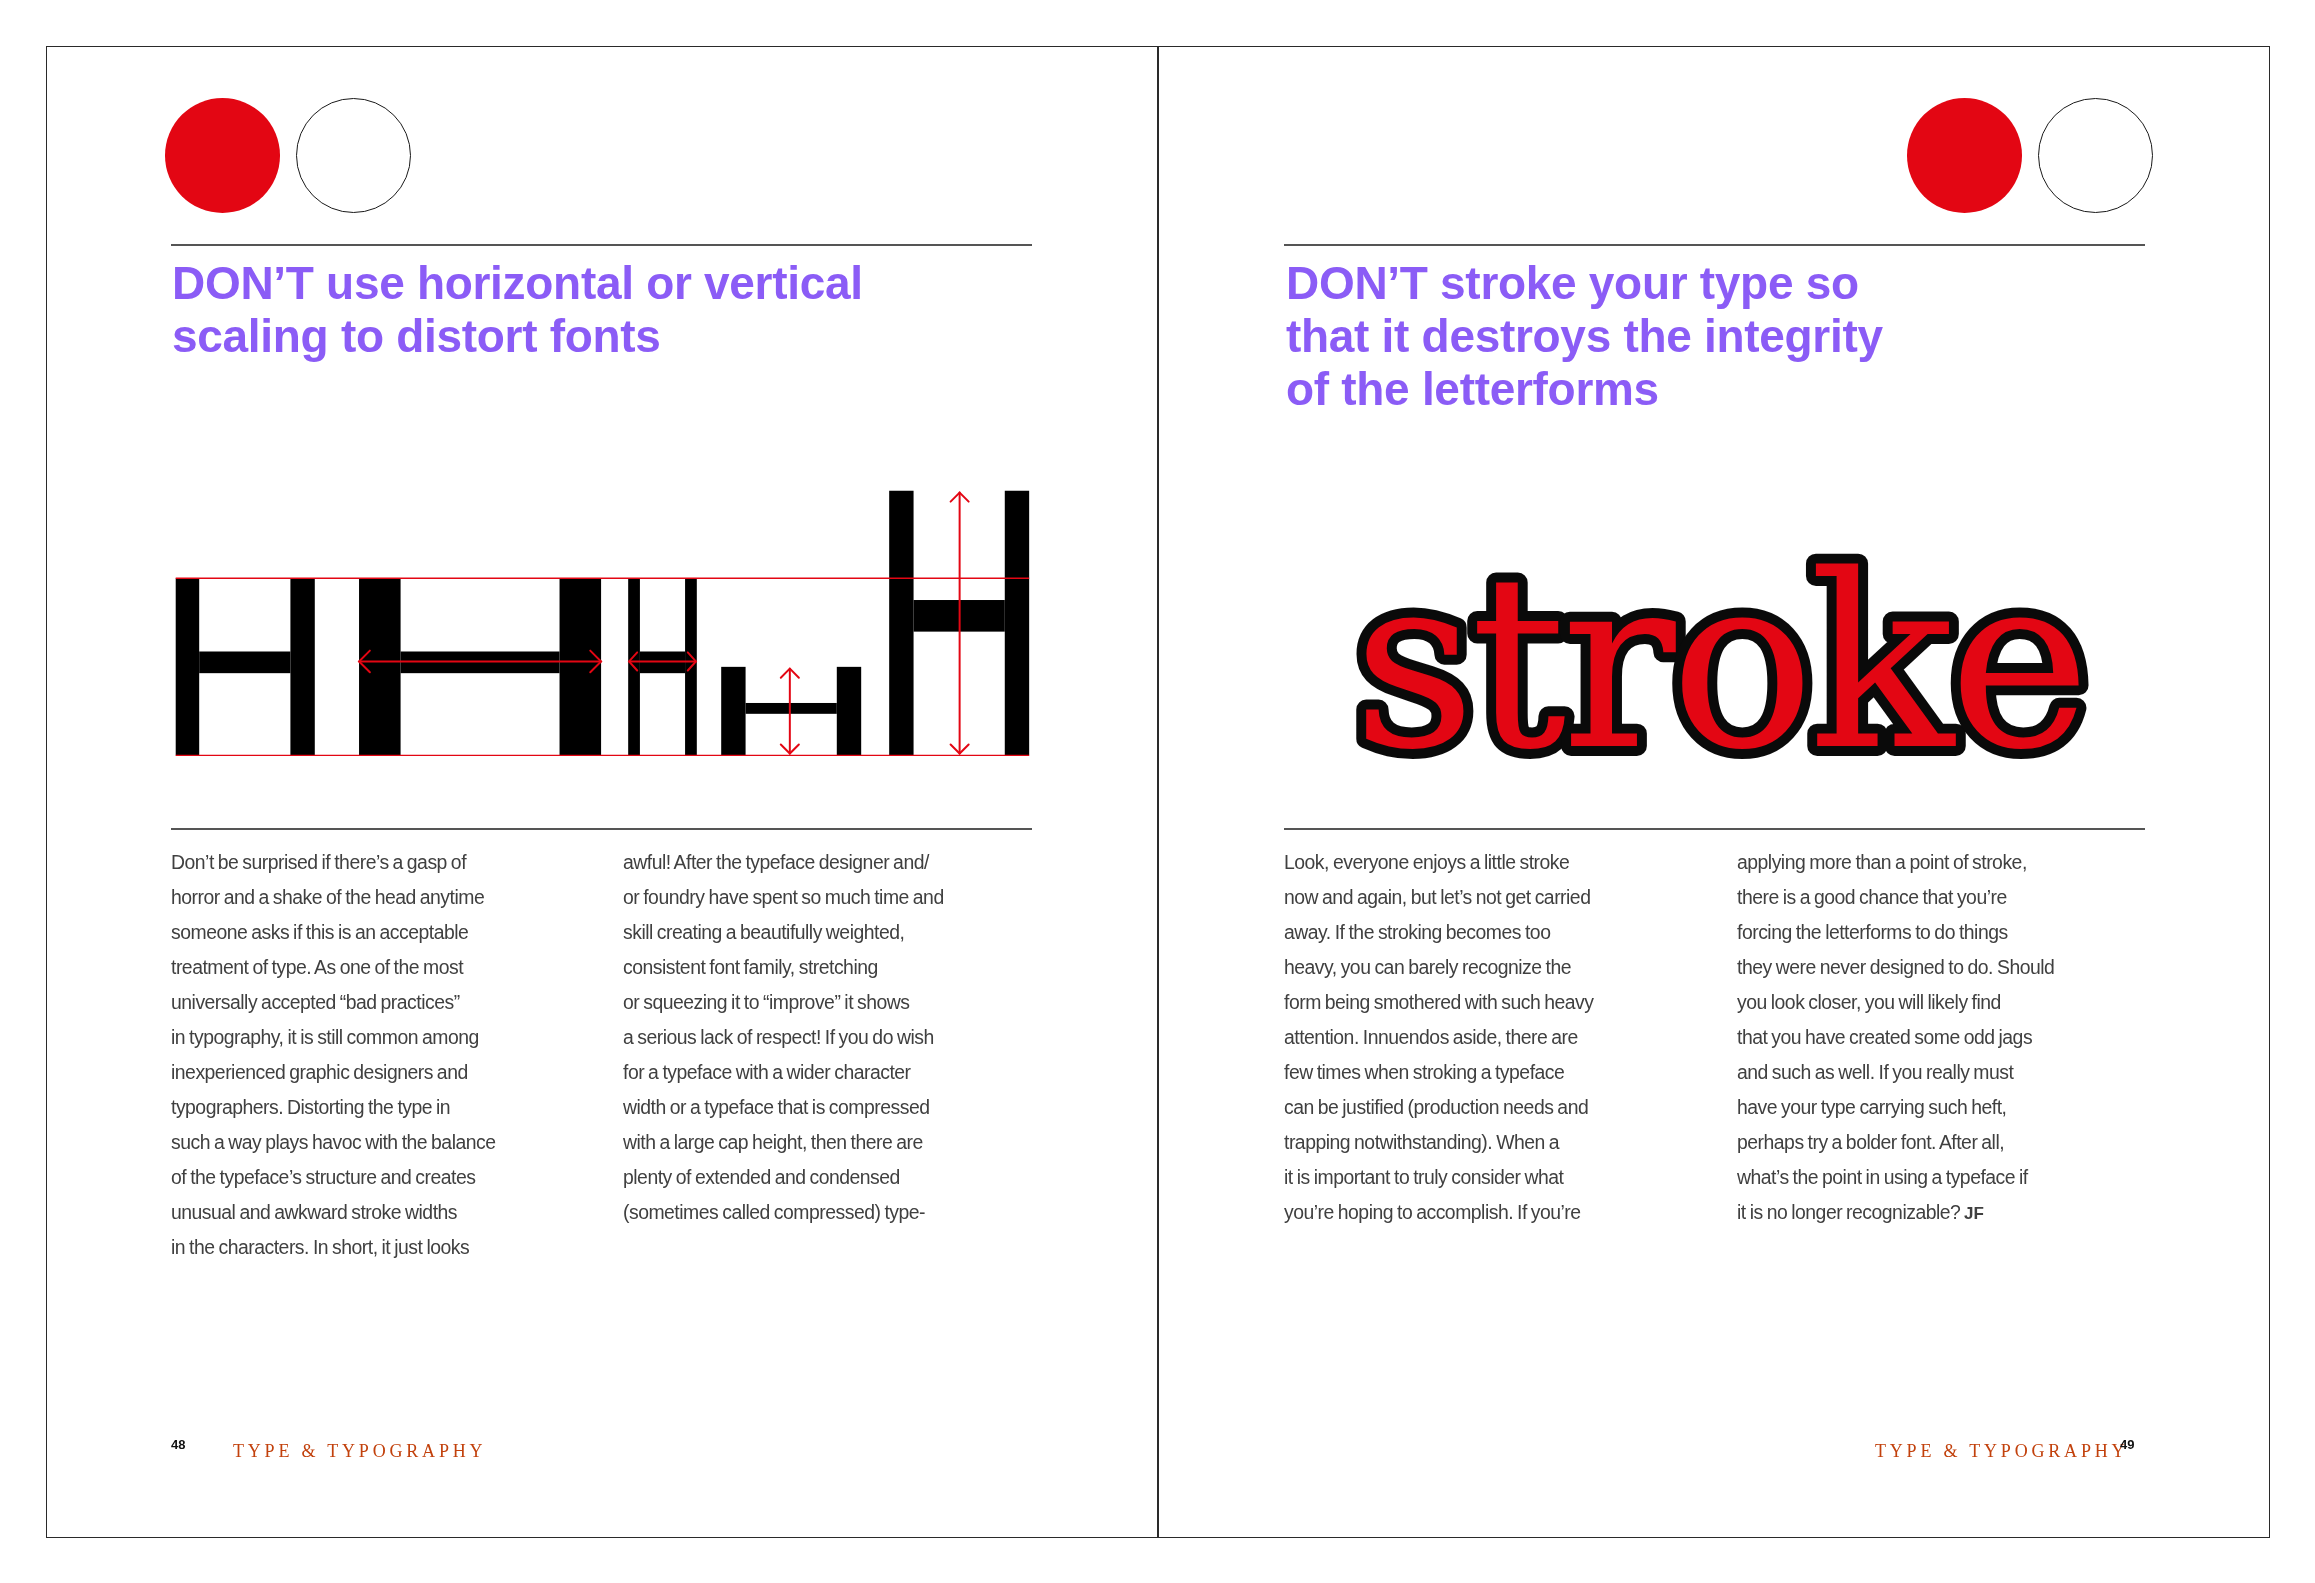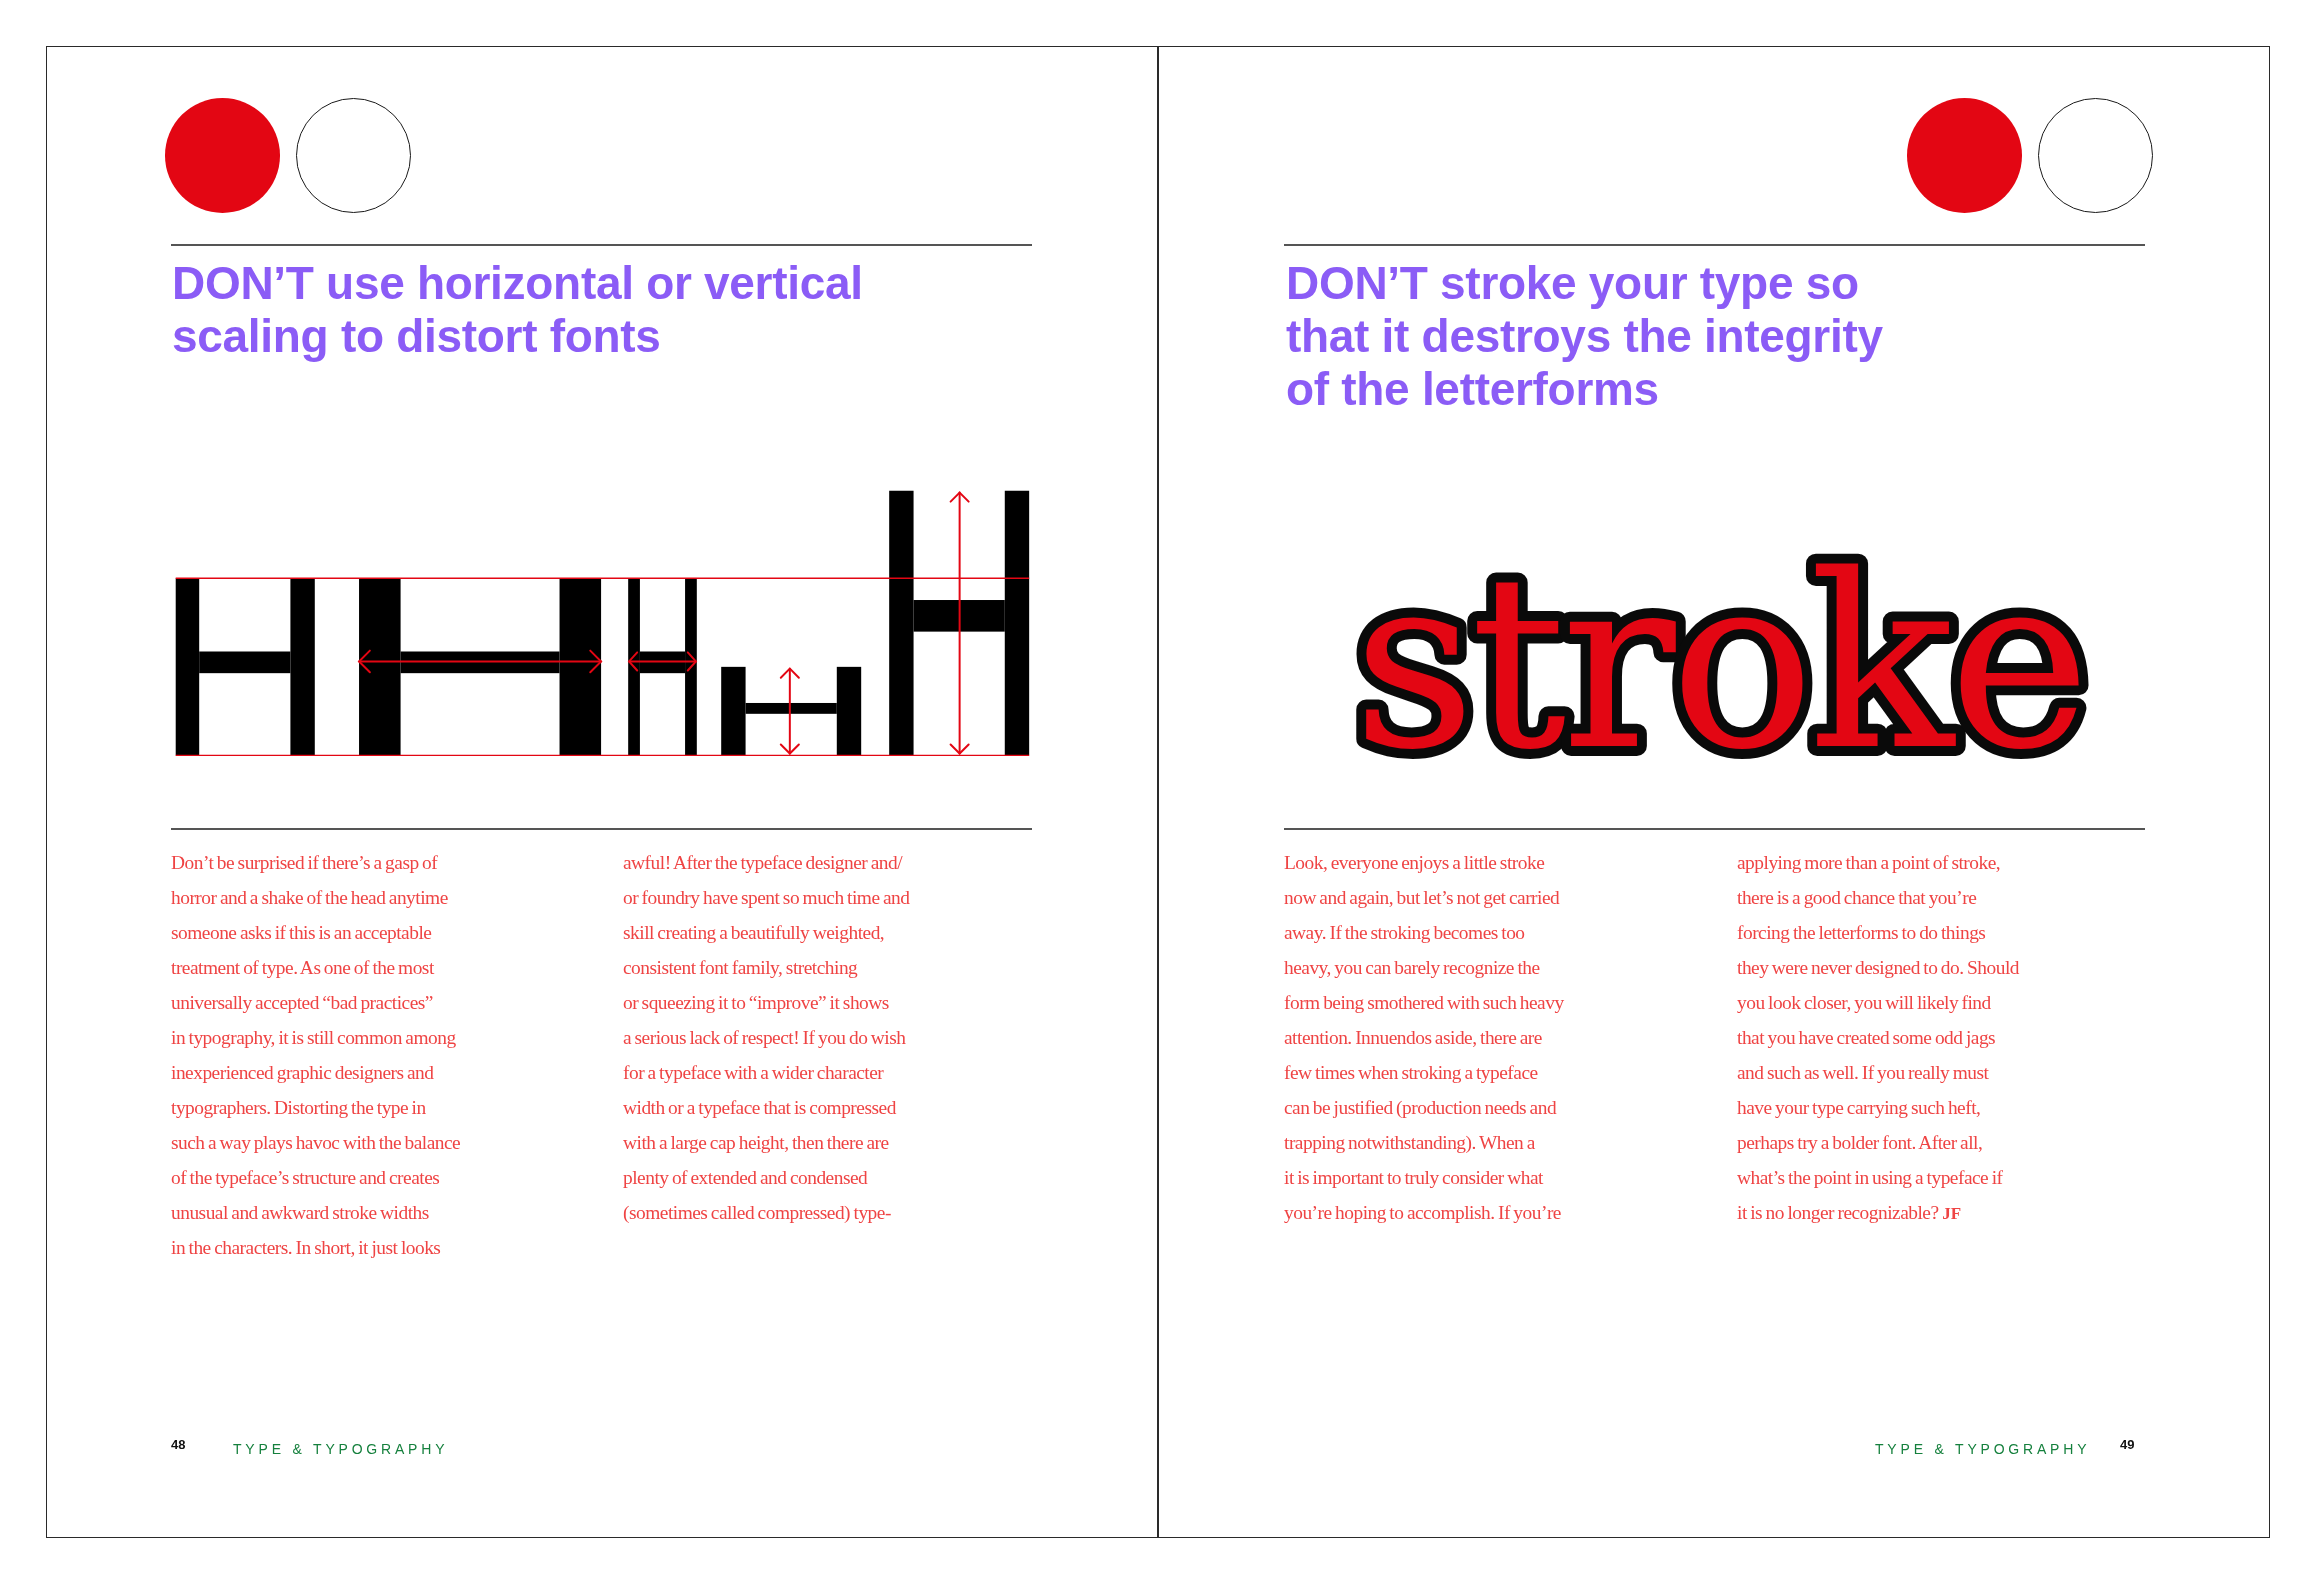--- a/index.html
+++ b/index.html
@@ -11,26 +11,26 @@
   .page.right { left: 1158px; width: 1048px; }
 
   .dot { position: absolute; width: 115px; height: 115px; border-radius: 50%; box-sizing: border-box; }
   .dot.filled { background: #e30613; }
   .dot.outline { border: 1.8px solid #1a1a1a; background: #fff; }
 
   .rule { position: absolute; height: 1.8px; background: #555; }
 
   .headline { position: absolute; margin: 0; font-family: "Liberation Sans", sans-serif; font-weight: 700; font-size: 46px; line-height: 53px; color: #8b5cf6; letter-spacing: -0.3px; white-space: pre-line; }
 
-  .body-col { position: absolute; width: 425px; font-family: Liberation Serif, serif; font-size: 19.4px; line-height: 35px; color: #ef4444; letter-spacing: -0.5px; word-spacing: -0.9px; }
+  .body-col { position: absolute; width: 425px; font-family: Liberation Sans, sans-serif; font-size: 19.4px; line-height: 35px; color: #404040; letter-spacing: -0.5px; word-spacing: -0.9px; }
   .body-col .line { display: block; white-space: nowrap; }
   .byline { font-weight: 700; font-size: 17px; letter-spacing: 0; margin-left: 3.6px; }
 
   .folio { position: absolute; top: 1437px; font-family: "Liberation Sans", sans-serif; font-weight: 700; font-size: 13px; color: #111; }
-  .running { position: absolute; top: 1441px; font-family: Liberation Sans, sans-serif; font-size: 14px; letter-spacing: 3.8px; color: #15803d; }
+  .running { position: absolute; top: 1441px; font-family: Liberation Serif, serif; font-size: 18px; letter-spacing: 3.8px; color: #c2410c; }
 
   .illustration { position: absolute; }
 </style>
 </head>
 <body>
 
 <div class="spread"></div>
 <div class="spine"></div>
 
 <section class="page left">

